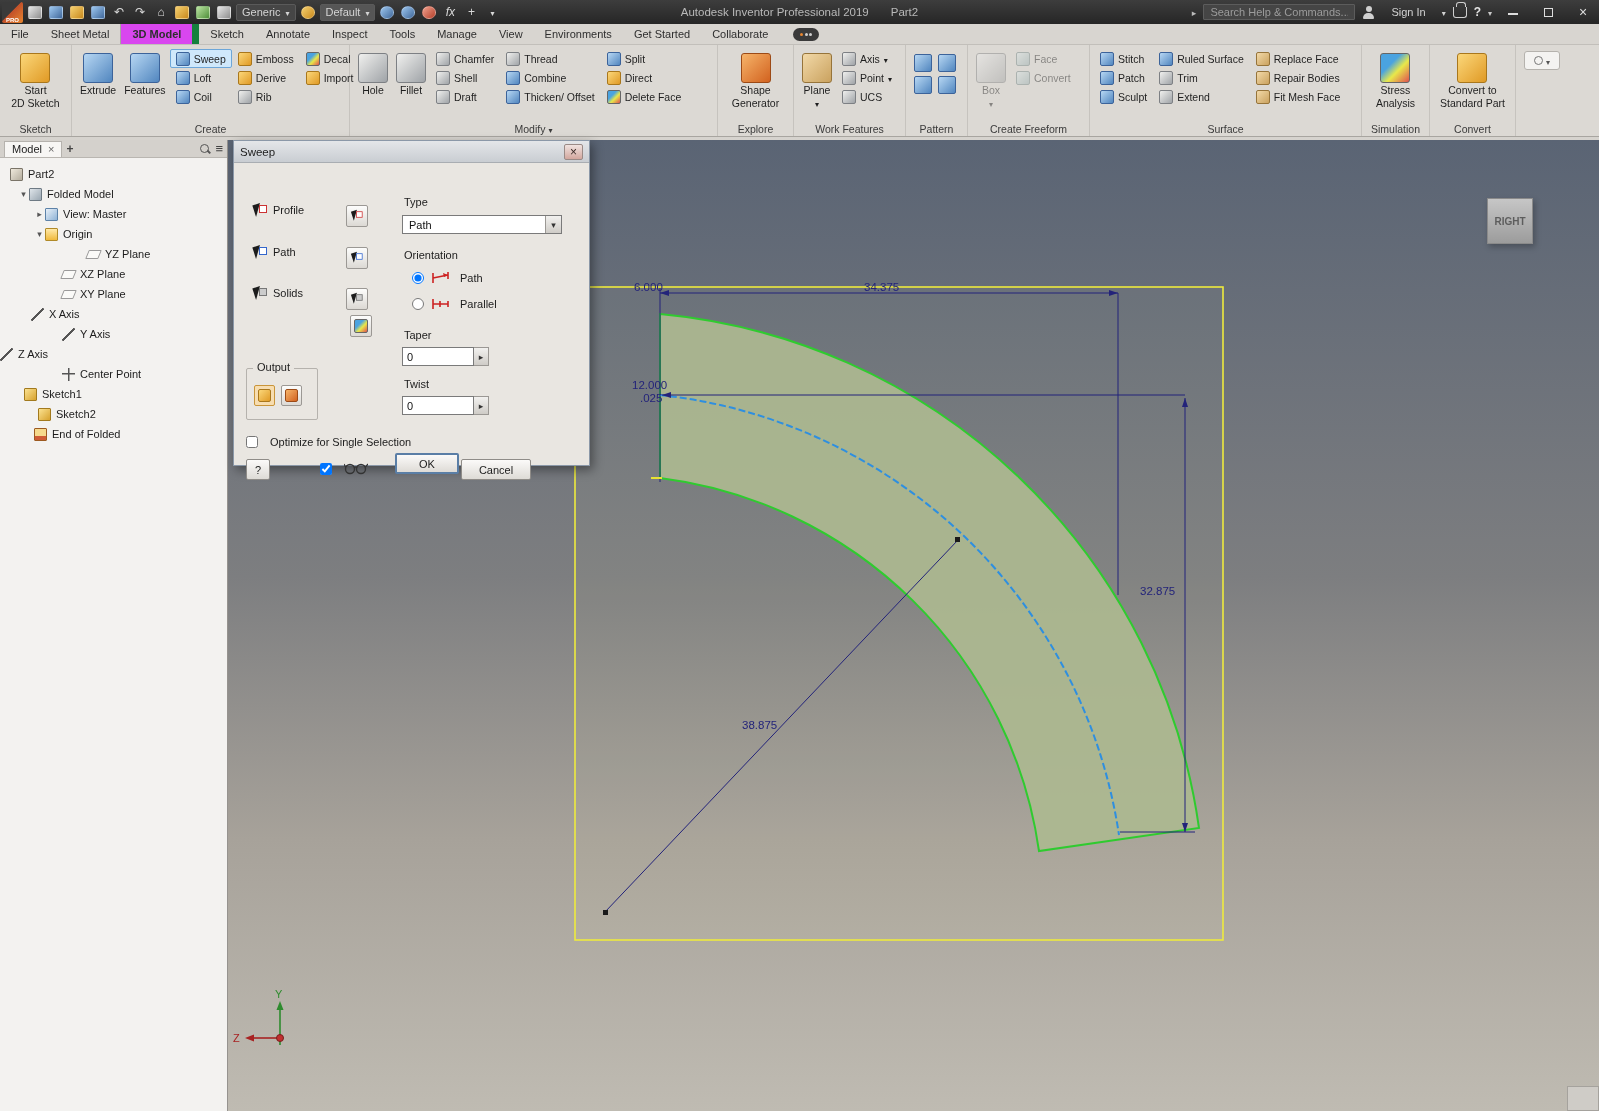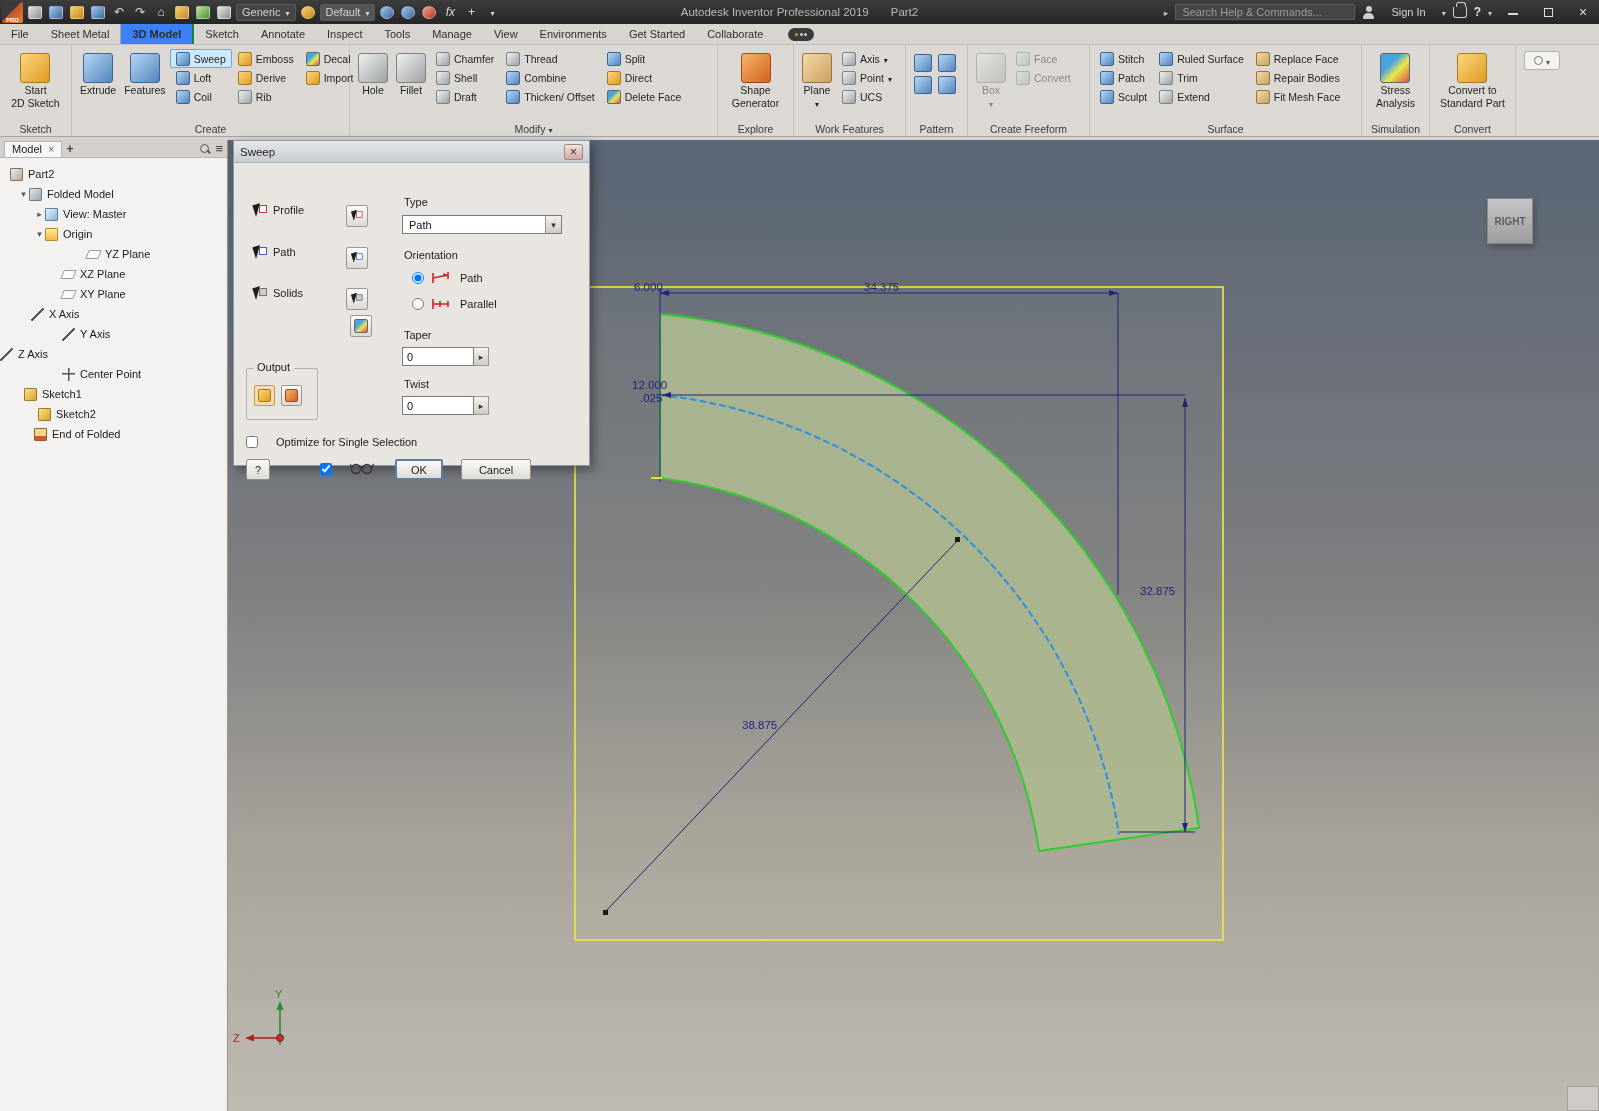--- a/index.html
+++ b/index.html
@@ -24,38 +24,38 @@
   .m-green{background:linear-gradient(135deg,#b9e3a0,#4f8f3a)}
   .m-red{background:linear-gradient(135deg,#f0a08d,#b5402a)}
   .m-ball{border-radius:50%}
   .tb-dd{height:17px;display:flex;align-items:center;gap:5px;padding:0 5px;border:1px solid #5a5a5a;background:#464646;color:#d4d4d4;font-size:11px;border-radius:2px;cursor:default;white-space:nowrap}
   .tb-dd.light{background:#565656}
   .caret{display:inline-block}
   .caret::before{content:"▾";font-size:8px;color:inherit}
   .rcaret::before{content:"▸";font-size:9px;color:#bbb}
   .title-center{position:absolute;left:50%;top:0;transform:translateX(-50%);height:24px;display:flex;align-items:center;gap:22px;color:#b9b9b9;font-size:11.5px;white-space:nowrap}
   .tb-right{position:absolute;right:0;top:0;height:24px;display:flex;align-items:center;gap:7px;padding-right:2px}
-  .search-box{width:180px;height:16px;background:#454545;border:1px solid #5c5c5c;color:#9c9c9c;font-size:11px;padding:0 6px;border-radius:1px}
+  .search-box{width:152px;height:16px;background:#454545;border:1px solid #5c5c5c;color:#9c9c9c;font-size:11px;padding:0 6px;border-radius:1px}
   .search-box::placeholder{color:#9c9c9c}
   .person{width:13px;height:13px;position:relative}
   .person::before{content:"";position:absolute;left:3.5px;top:0;width:6px;height:6px;border-radius:50%;background:#cfcfcf}
   .person::after{content:"";position:absolute;left:1px;top:7px;width:11px;height:6px;border-radius:5px 5px 1px 1px;background:#cfcfcf}
   .signin{display:flex;align-items:center;gap:16px;color:#d2d2d2}
   .cart{width:14px;height:11px;border:1.5px solid #cfcfcf;border-top:none;border-radius:0 0 3px 3px;position:relative}
   .cart::before{content:"";position:absolute;left:2px;top:-5px;width:8px;height:4px;border:1.5px solid #cfcfcf;border-bottom:none;border-radius:3px 3px 0 0}
   .helpq::before{content:"?";color:#e2e2e2;font-weight:bold;font-size:12px}
   .winbtn{width:28px;height:20px;display:flex;align-items:center;justify-content:center;color:#ddd}
   .wmin{width:10px;border-bottom:2px solid #ddd;height:6px}
   .wmax{width:9px;height:9px;border:1.5px solid #ddd}
   .wclose::before{content:"×";font-size:14px;color:#ddd}
 
   
   .tabrow{position:absolute;left:0;top:24px;width:1599px;height:21px;background:#d8d5d0;display:flex;align-items:stretch;z-index:29;border-bottom:1px solid #c2bfba}
   .tab{padding:0 11px;display:flex;align-items:center;color:#2e2e2e;font-size:11px;cursor:default;white-space:nowrap}
-  .tab.active{background:#3b82f6;border-left:1px solid #a9a6a1;border-right:2px solid #15803d;font-weight:bold}
+  .tab.active{background:#d946ef;border-left:1px solid #a9a6a1;border-right:7px solid #15803d;font-weight:bold}
   .cloudpill{align-self:center;margin-left:14px;width:26px;height:13px;border-radius:7px;background:#3a3a3a;display:flex;align-items:center;justify-content:center;gap:1.5px}
   .cloudpill i{width:3px;height:3px;border-radius:50%;background:#e8862f}
   .cloudpill i+i{background:#cfcfcf}
 
   
   .ribbon{position:absolute;left:0;top:45px;width:1599px;height:92px;background:#dcd9d4;border-bottom:1px solid #a8a5a0;display:flex;align-items:stretch;overflow:hidden;z-index:28}
   .panel{position:relative;display:flex;align-items:flex-start;padding:2px 4px 15px 4px;border-right:1px solid #c6c3be;flex:0 0 auto}
   .plabel{position:absolute;bottom:1px;left:0;right:0;display:flex;align-items:center;justify-content:center;gap:3px;font-size:10.5px;color:#3a3a3a;white-space:nowrap}
   .plabel .caret::before{color:#3a3a3a}
   .bbtn{display:flex;flex-direction:column;align-items:center;gap:2px;padding:5px 3px 0 3px;font-size:10.5px;line-height:11px;text-align:center;color:#1f1f1f;border:1px solid transparent;border-radius:2px;white-space:nowrap}
@@ -140,21 +140,21 @@
   .radio-line input{width:12px;height:12px;margin:0}
   .spinbox{position:absolute;height:19px;display:flex}
   .spinbox input{width:72px;height:100%;border:1px solid #7a7a7a;background:#fff;padding:0 4px;font-size:11px;color:#111}
   .spinarrow{width:15px;height:100%;background:linear-gradient(#f2f1ef,#cfccc7);border:1px solid #9b9894;border-left:none;display:flex;align-items:center;justify-content:center}
   .spinarrow::before{content:"▸";font-size:9px;color:#333}
   .grp{position:absolute;border:1px solid #b5b2ad;border-radius:2px}
   .grp .legend{position:absolute;top:-8px;left:6px;background:#e9e6e1;padding:0 4px;font-size:11px;color:#1c1c1c}
   .outbtn{position:absolute;width:21px;height:21px;border:1px solid #9b9894;border-radius:2px;background:linear-gradient(#fdfdfc,#dcd9d4);display:flex;align-items:center;justify-content:center}
   .outbtn.pressed{background:#f7ddb0;border-color:#c9953a}
   .outbtn .ic{width:13px;height:13px}
-  .chk-line{position:absolute;display:flex;align-items:center;gap:18px;color:#1c1c1c}
+  .chk-line{position:absolute;display:flex;align-items:center;gap:12px;color:#1c1c1c}
   .chk-line input{width:12px;height:12px;margin:0}
   .dbtn{position:absolute;height:21px;background:linear-gradient(#fbfaf9,#dedbd6);border:1px solid #8f8c88;border-radius:2px;font-size:11px;color:#1c1c1c;display:flex;align-items:center;justify-content:center}
   .dbtn.default{border:2px solid #5a7ea6}
   .glasses{width:24px;height:13px}
 </style>
 </head>
 <body>
 
 <div class="viewport">
   <svg class="vp-svg" width="1371" height="971" viewBox="0 0 1371 971">
@@ -741,16 +741,16 @@
 
     <div class="chk-line" style="left:86px;top:299px">
       <input type="checkbox" checked="" style="">
       <svg class="glasses" viewBox="0 0 24 13">
         <circle cx="6" cy="7" r="4.5" fill="none" stroke="#333" stroke-width="1.4"></circle>
         <circle cx="17" cy="7" r="4.5" fill="none" stroke="#333" stroke-width="1.4"></circle>
         <path d="M10.5 6 q1.5 -2 2.5 0 M1.5 5 L0 2 M21.5 5 L24 2" stroke="#333" stroke-width="1.2" fill="none"></path>
       </svg>
     </div>
 
-    <span class="dbtn default" style="left:161px;top:296px;width:48px">OK</span>
+    <span class="dbtn default" style="left:161px;top:290px;width:64px">OK</span>
     <span class="dbtn" style="left:227px;top:296px;width:70px">Cancel</span>
   </div>
 </div>
 
 </body></html>

